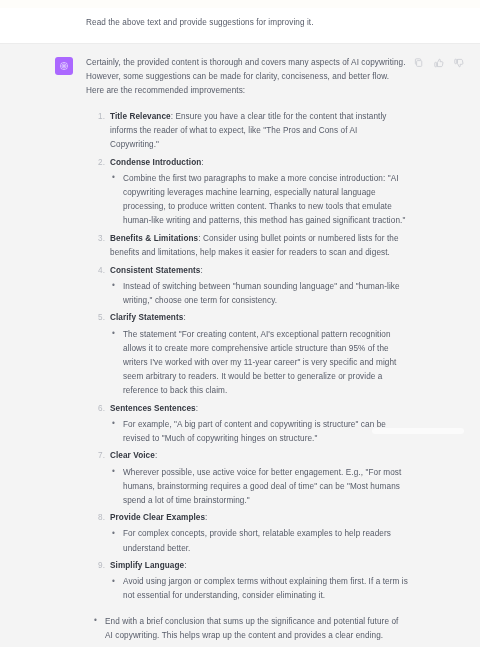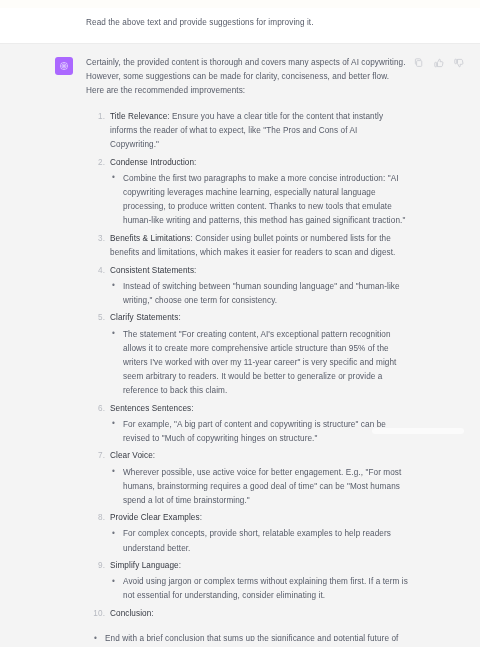--- a/index.html
+++ b/index.html
@@ -130,21 +130,21 @@
     position: absolute;
     left: 0;
     top: 0;
     width: 19px;
     text-align: right;
     color: #b6b9c0;
     font-size: 8.2px;
     line-height: 1.72;
   }
   .olist > li .hd {
-    font-weight: normal;
+    font-weight: bold;
     color: #343841;
   }
 
   
   .blist {
     list-style: none;
     margin: 2px 0 0 0;
     padding: 0;
   }
   .blist > li {
@@ -243,21 +243,21 @@
         <div class="intro">Certainly, the provided content is thorough and covers many aspects of AI copywriting. However, some suggestions can be made for clarity, conciseness, and better flow. Here are the recommended improvements:</div>
 
         <ol class="olist" id="main-list">
             <li><span class="num">1.</span><span class="hd">Title Relevance</span><span>: </span><span>Ensure you have a clear title for the content that instantly informs the reader of what to expect, like "The Pros and Cons of AI Copywriting."</span></li>
             <li><span class="num">2.</span><span class="hd">Condense Introduction</span><span>:</span><ul class="blist">
                 <li>
                   <span class="bullet">•</span>
                   <span class="cont">Combine the first two paragraphs to make a more concise introduction: "AI copywriting leverages machine learning, especially natural language processing, to produce written content. Thanks to new tools that emulate human-like writing and patterns, this method has gained significant traction."</span>
                 </li>
               </ul></li>
-            <li><span class="num">3.</span><span class="hd">Benefits &amp; Limitations</span><span>: </span><span>Consider using bullet points or numbered lists for the benefits and limitations, which makes it easier for readers to scan and digest.</span></li>
+            <li><span class="num">3.</span><span class="hd">Benefits &amp; Limitations</span><span>: </span><span>Consider using bullet points or numbered lists for the benefits and limitations, help makes it easier for readers to scan and digest.</span></li>
             <li><span class="num">4.</span><span class="hd">Consistent Statements</span><span>:</span><ul class="blist">
                 <li>
                   <span class="bullet">•</span>
                   <span class="cont">Instead of switching between "human sounding language" and "human-like writing," choose one term for consistency.</span>
                 </li>
               </ul></li>
             <li><span class="num">5.</span><span class="hd">Clarify Statements</span><span>:</span><ul class="blist">
                 <li>
                   <span class="bullet">•</span>
                   <span class="cont">The statement "For creating content, AI's exceptional pattern recognition allows it to create more comprehensive article structure than 95% of the writers I've worked with over my 11-year career" is very specific and might seem arbitrary to readers. It would be better to generalize or provide a reference to back this claim.</span>
@@ -280,21 +280,20 @@
                   <span class="bullet">•</span>
                   <span class="cont">For complex concepts, provide short, relatable examples to help readers understand better.</span>
                 </li>
               </ul></li>
             <li><span class="num">9.</span><span class="hd">Simplify Language</span><span>:</span><ul class="blist">
                 <li>
                   <span class="bullet">•</span>
                   <span class="cont">Avoid using jargon or complex terms without explaining them first. If a term is not essential for understanding, consider eliminating it.</span>
                 </li>
               </ul></li>
-            <li><span class="num">10.</span><span class="hd">Conclusion</span><span>:</span></li>
           </ol>
 
         <div class="standalone-block">
           <ul class="blist" id="conclusion-bullets">
               <li>
                 <span class="bullet">•</span>
                 <span class="cont">End with a brief conclusion that sums up the significance and potential future of AI copywriting. This helps wrap up the content and provides a clear ending.</span>
               </li>
             </ul>
         </div>

